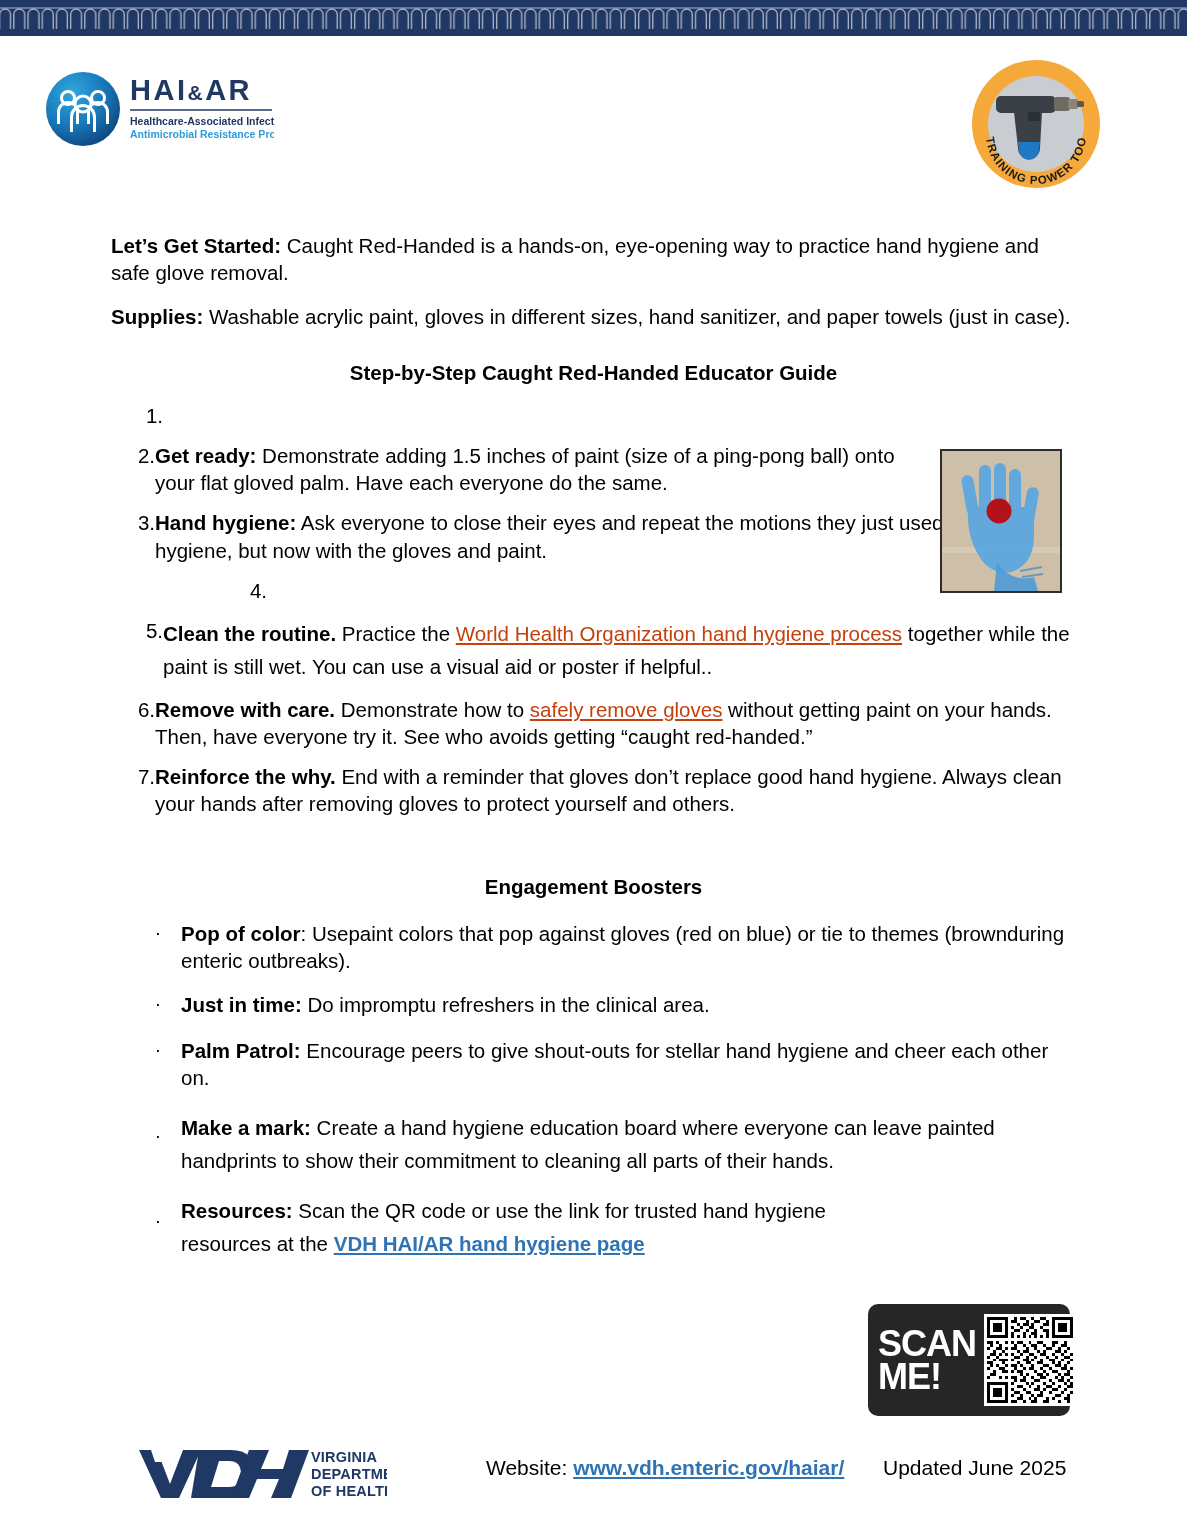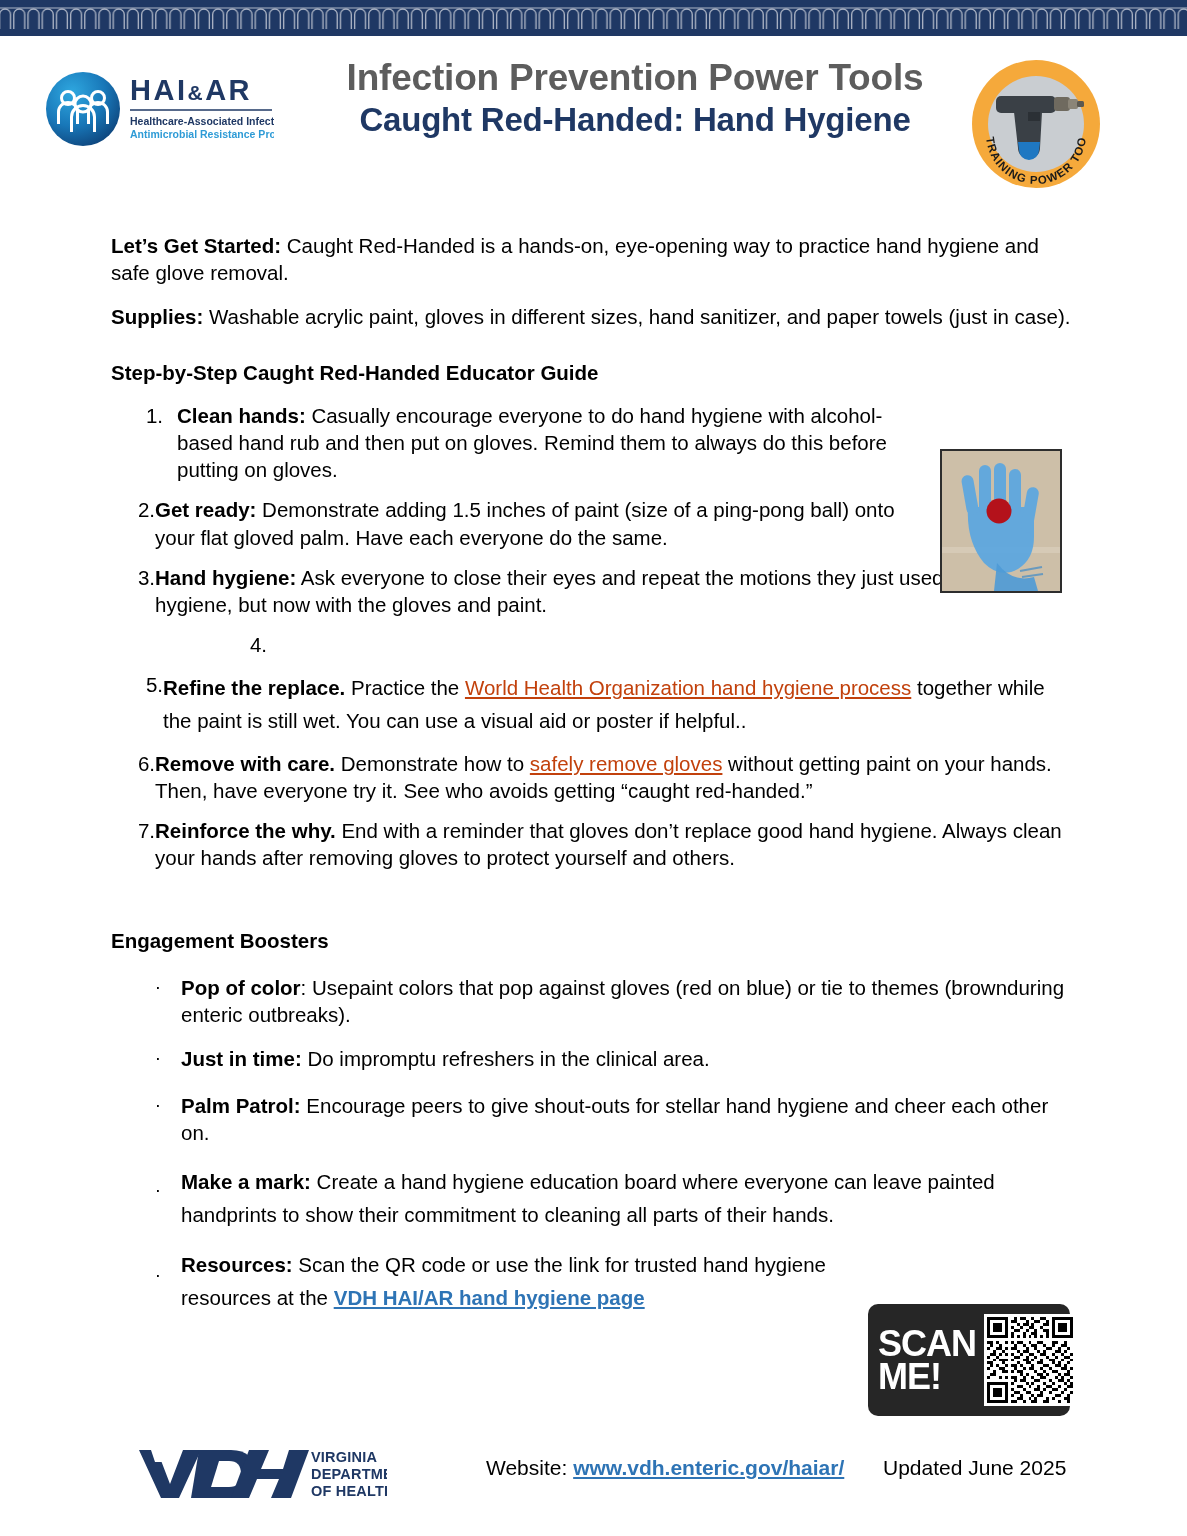--- a/index.html
+++ b/index.html
@@ -94,20 +94,21 @@
   }
   .para.loose {
     line-height: 1.62;
   }
   b, .b { font-weight: bold; }
 
   .section-head {
     font-size: 20.5px;
     font-weight: bold;
     margin: 26px 0 16px 0;
+    text-align: center;
   }
 
   
   .steps { margin: 0; }
   .step {
     display: flex;
     margin-bottom: 13px;
     align-items: flex-start;
   }
   .step .num {
@@ -282,24 +283,20 @@
         <path d="M29.5 64 L29.5 49 a11.5 11.5 0 0 1 23 0 L52.5 64"></path>
       </g>
 
       <text x="88" y="32" font-family="Liberation Sans, sans-serif" font-size="29" font-weight="bold" fill="#1f3864" letter-spacing="2.5">HAI<tspan font-size="21" fill="#1f3864">&amp;</tspan>AR</text>
       <line x1="88" y1="42" x2="230" y2="42" stroke="#1f3864" stroke-width="1.3"></line>
       <text x="88" y="57" font-family="Liberation Sans, sans-serif" font-size="10.5" font-weight="bold" fill="#1f3864">Healthcare-Associated Infections &amp;</text>
       <text x="88" y="70" font-family="Liberation Sans, sans-serif" font-size="10.5" font-weight="bold" fill="#2e9bd6">Antimicrobial Resistance Program</text>
     </svg>
   </div>
 
-  <div class="title-block">
-    <div class="title-main">Infection Prevention Power Tools</div>
-    <div class="title-sub">Caught Red-Handed: Hand Hygiene</div>
-  </div>
 
   <div class="power-badge">
     <svg viewBox="0 0 136 136" width="136" height="136">
       <defs>
         <path id="arcPath" d="M 18 78 A 50 50 0 0 0 118 78"></path>
       </defs>
       <circle cx="68" cy="68" r="64" fill="#F5A93B"></circle>
       <circle cx="68" cy="68" r="48" fill="#C9CDD1"></circle>
 
       <g>
@@ -327,23 +324,20 @@
   <p class="para loose">
     <b>Supplies:</b><span> Washable acrylic paint, gloves in different sizes, hand sanitizer, and paper towels (just in case).</span>
   </p>
 
   <div class="section-head">Step-by-Step Caught Red-Handed Educator Guide</div>
 
   <div class="steps">
 
     <div class="step step-1">
       <div class="num">1.</div>
-      <div class="txt">
-        <b>Clean hands:</b><span> Casually encourage everyone to do hand hygiene with alcohol-based hand rub and then put on gloves. Remind them to always do this before putting on gloves.</span>
-      </div>
     </div>
 
     <div class="step step-2">
       <div class="num">2.</div>
       <div class="txt">
         <b>Get ready:</b><span> Demonstrate adding 1.5 inches of paint (size of a ping-pong ball) onto your flat gloved palm. Have each everyone do the same.</span>
       </div>
     </div>
 
     <div class="step step-3">
@@ -353,21 +347,21 @@
       </div>
     </div>
 
     <div class="step step-4">
       <div class="num">4.</div>
     </div>
 
     <div class="step step-5">
       <div class="num">5.</div>
       <div class="txt">
-        <b>Refine the replace.</b><span> Practice the </span><a href="#" class="lnk">World Health Organization hand hygiene process</a><span> together while the paint is still wet. You can use a visual aid or poster if helpful..</span>
+        <b>Clean the routine.</b><span> Practice the </span><a href="#" class="lnk">World Health Organization hand hygiene process</a><span> together while the paint is still wet. You can use a visual aid or poster if helpful..</span>
       </div>
     </div>
 
     <div class="step step-6">
       <div class="num">6.</div>
       <div class="txt">
         <b>Remove with care.</b><span> Demonstrate how to </span><a href="#" class="lnk">safely remove gloves</a><span> without getting paint on your hands. Then, have everyone try it. See who avoids getting “caught red-handed.”</span>
       </div>
     </div>
 

